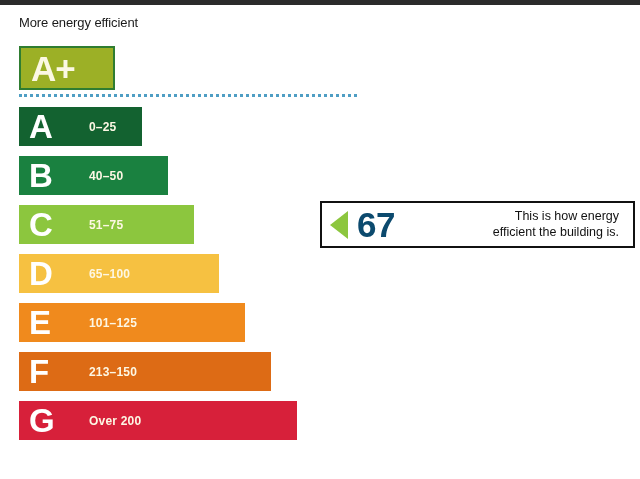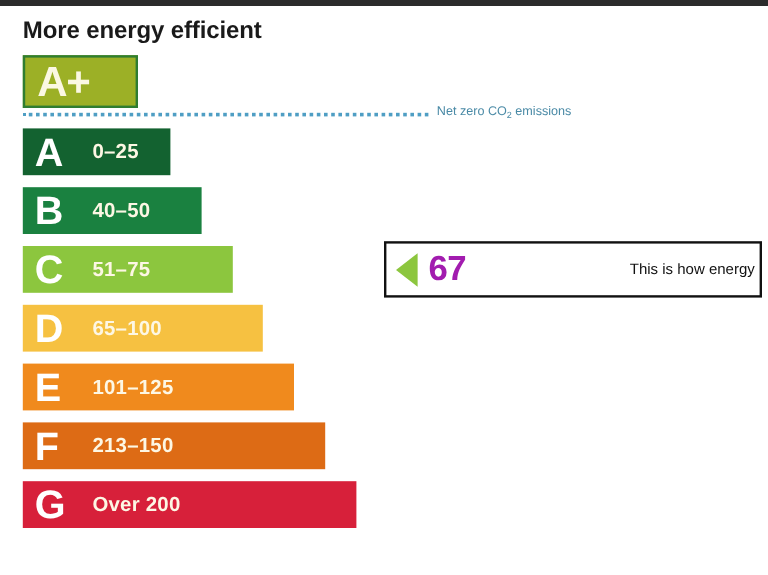--- a/index.html
+++ b/index.html
@@ -27,22 +27,22 @@
     left: 0;
     top: 0;
     width: 640px;
     height: 5px;
     background: #2b2b2b;
   }
 
   
   .caption {
     position: absolute;
-    font-size: 20px;
-    font-weight: bold;
+    font-size: 13px;
+    font-weight: normal;
     color: #1a1a1a;
     letter-spacing: -0.1px;
     white-space: nowrap;
   }
   .caption.top    { left: 19px; top: 15px; }
   .caption.bottom { left: 19px; top: 452px; }
 
   
   .band-aplus {
     position: absolute;
@@ -101,26 +101,26 @@
   .band .letter {
     font-size: 33px;
     font-weight: bold;
     color: #ffffff;
     line-height: 1;
     width: 44px;
     margin-left: 10px;
     letter-spacing: -1px;
   }
   .band .range {
-    font-size: 17px;
+    font-size: 12px;
     font-weight: bold;
     color: #fdf7e4;
     letter-spacing: 0.2px;
     white-space: nowrap;
-    margin-left: 4px;
+    margin-left: 16px;
   }
 
   
   .indicator {
     position: absolute;
     left: 320px;
     top: 201px;
     width: 315px;
     height: 47px;
     box-sizing: border-box;
@@ -132,31 +132,31 @@
   .indicator .arrow {
     width: 0;
     height: 0;
     margin-left: 8px;
     border-top: 14px solid transparent;
     border-bottom: 14px solid transparent;
     border-right: 18px solid #8cc63e;
     flex: 0 0 auto;
   }
   .indicator .value {
-    font-size: 29px;
-    font-weight: bold;
-    color: #a21caf;
+    font-size: 35px;
+    font-weight: bold;
+    color: #0c4a6e;
     line-height: 1;
     margin-left: 9px;
     letter-spacing: -0.5px;
     flex: 0 0 auto;
   }
   .indicator .desc {
     margin-left: auto;
-    margin-right: 4px;
+    margin-right: 14px;
     text-align: right;
     font-size: 12.5px;
     color: #111111;
     line-height: 1.22;
     white-space: nowrap;
   }
 </style>
 </head>
 <body>
 
@@ -164,23 +164,20 @@
 
   <div class="top-strip"></div>
 
   <div class="caption top">More energy efficient</div>
 
   <div class="band-aplus">
     <span class="letter">A+</span>
   </div>
 
   <div class="netzero-line"></div>
-  <div class="netzero-label">
-    <span>Net zero CO</span><sub>2</sub><span> emissions</span>
-  </div>
 
   <div class="band" style="top:107px;width:123px;background:#136230;">
     <span class="letter">A</span>
     <span class="range">0–25</span>
   </div>
 
   <div class="band" style="top:156px;width:149px;background:#1a8140;">
     <span class="letter">B</span>
     <span class="range">40–50</span>
   </div>
@@ -208,17 +205,18 @@
   <div class="band" style="top:401px;width:278px;background:#d7203a;">
     <span class="letter">G</span>
     <span class="range">Over 200</span>
   </div>
 
   <div class="indicator">
     <span class="arrow"></span>
     <span class="value">67</span>
     <span class="desc">
       <span>This is how energy</span><br>
+      <span>efficient the building is.</span>
     </span>
   </div>
 
 
 </div>
 
 </body></html>

